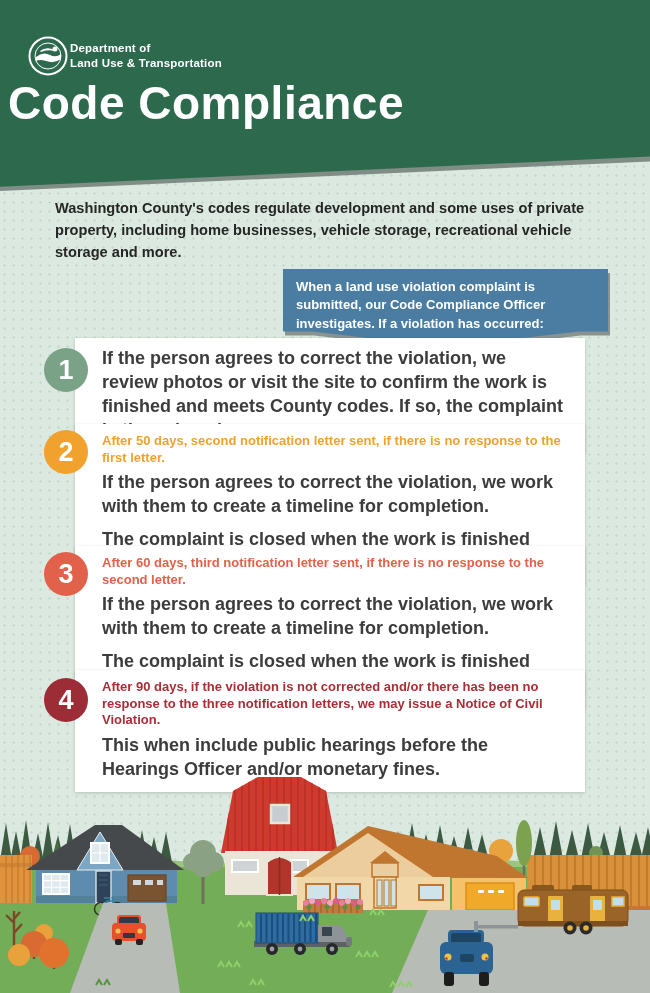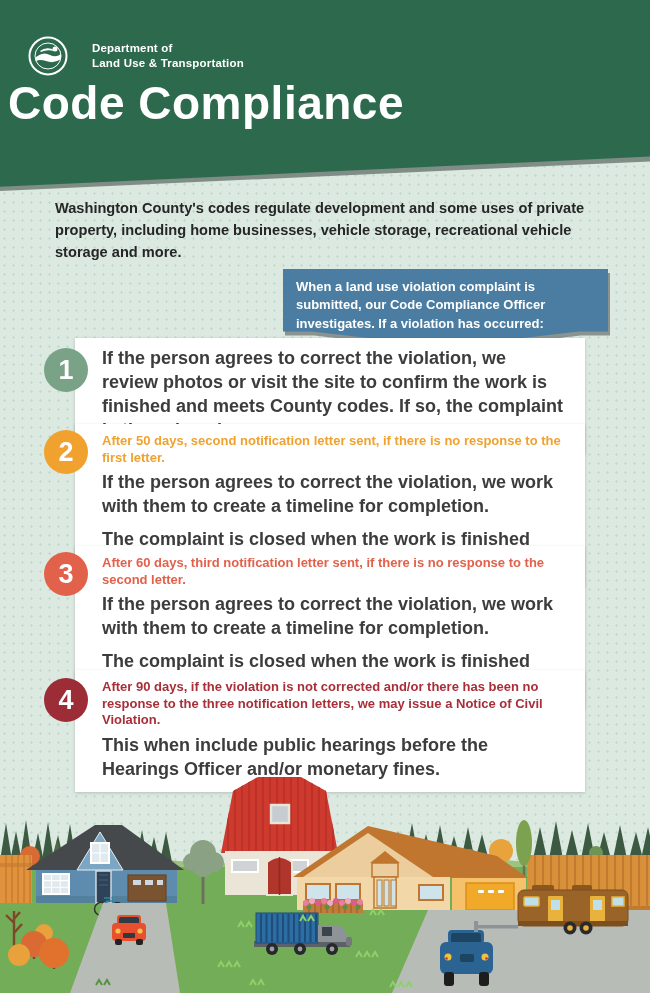--- a/index.html
+++ b/index.html
@@ -9,21 +9,21 @@
     background-image:radial-gradient(rgba(168,200,182,.45) 1px, transparent 1.4px);
     background-size:9px 9px;
     font-family:"Liberation Sans",sans-serif;
   }
   
   .header-band{position:absolute;top:0;left:0;width:650px;height:191px;}
   .band-shadow{position:absolute;inset:0;background:#7f8d86;
     clip-path:polygon(0 0,100% 0,100% 84.5%,0 100%);}
   .band-green{position:absolute;inset:0;
     clip-path:polygon(0 0,100% 0,100% 82%,0 97.8%);}
-  .brand{position:absolute;left:28px;top:36px;display:flex;align-items:center;gap:24px;color:#fff;justify-content:center;}
+  .brand{position:absolute;left:28px;top:36px;display:flex;align-items:center;gap:2px;color:#fff;justify-content:center;}
   .dept{font-size:11.5px;font-weight:bold;line-height:1.32;letter-spacing:.2px;}
   .page-title{position:absolute;left:8px;top:76px;margin:0;color:#fff;
     font-size:46px;font-weight:bold;letter-spacing:.5px;}
   
   .intro{position:absolute;left:55px;top:197px;width:550px;margin:0;
     font-size:14.6px;font-weight:bold;color:#262626;line-height:1.52;}
   
   .callout{position:absolute;left:283px;top:269px;width:282px;height:78px;padding-left:43px;}
   .callout-shadow{position:absolute;inset:0;background:#8a938f;
     transform:translate(2px,4px);

